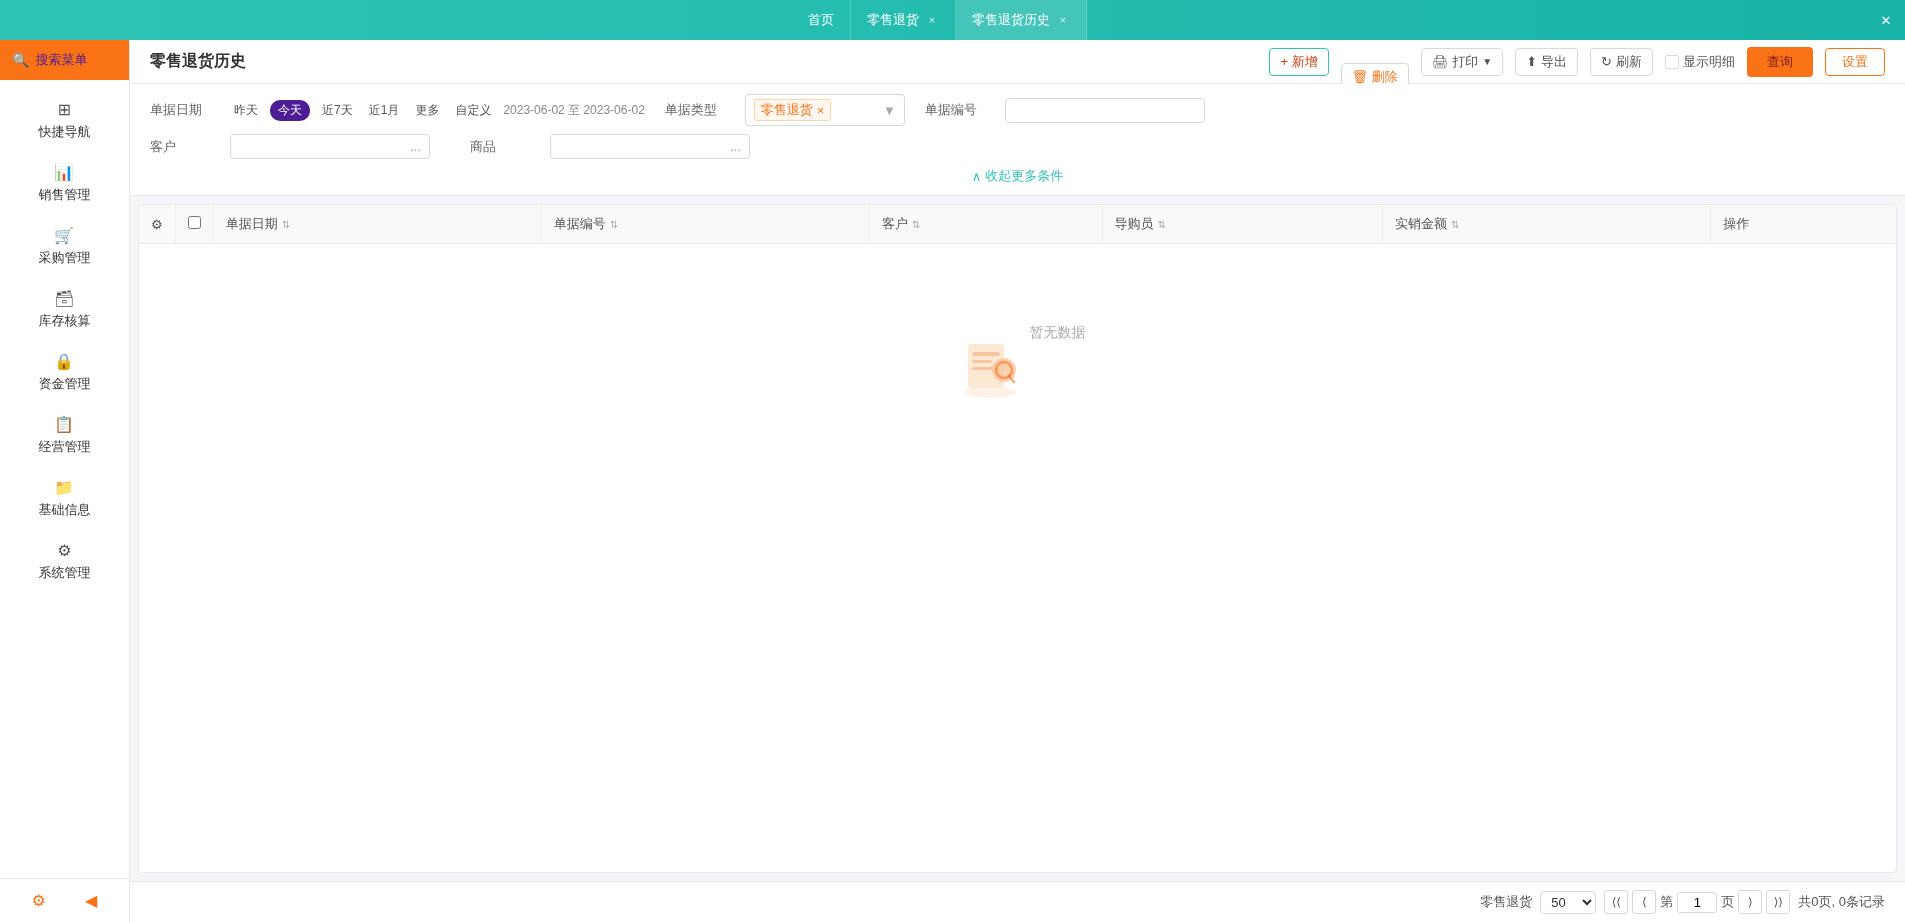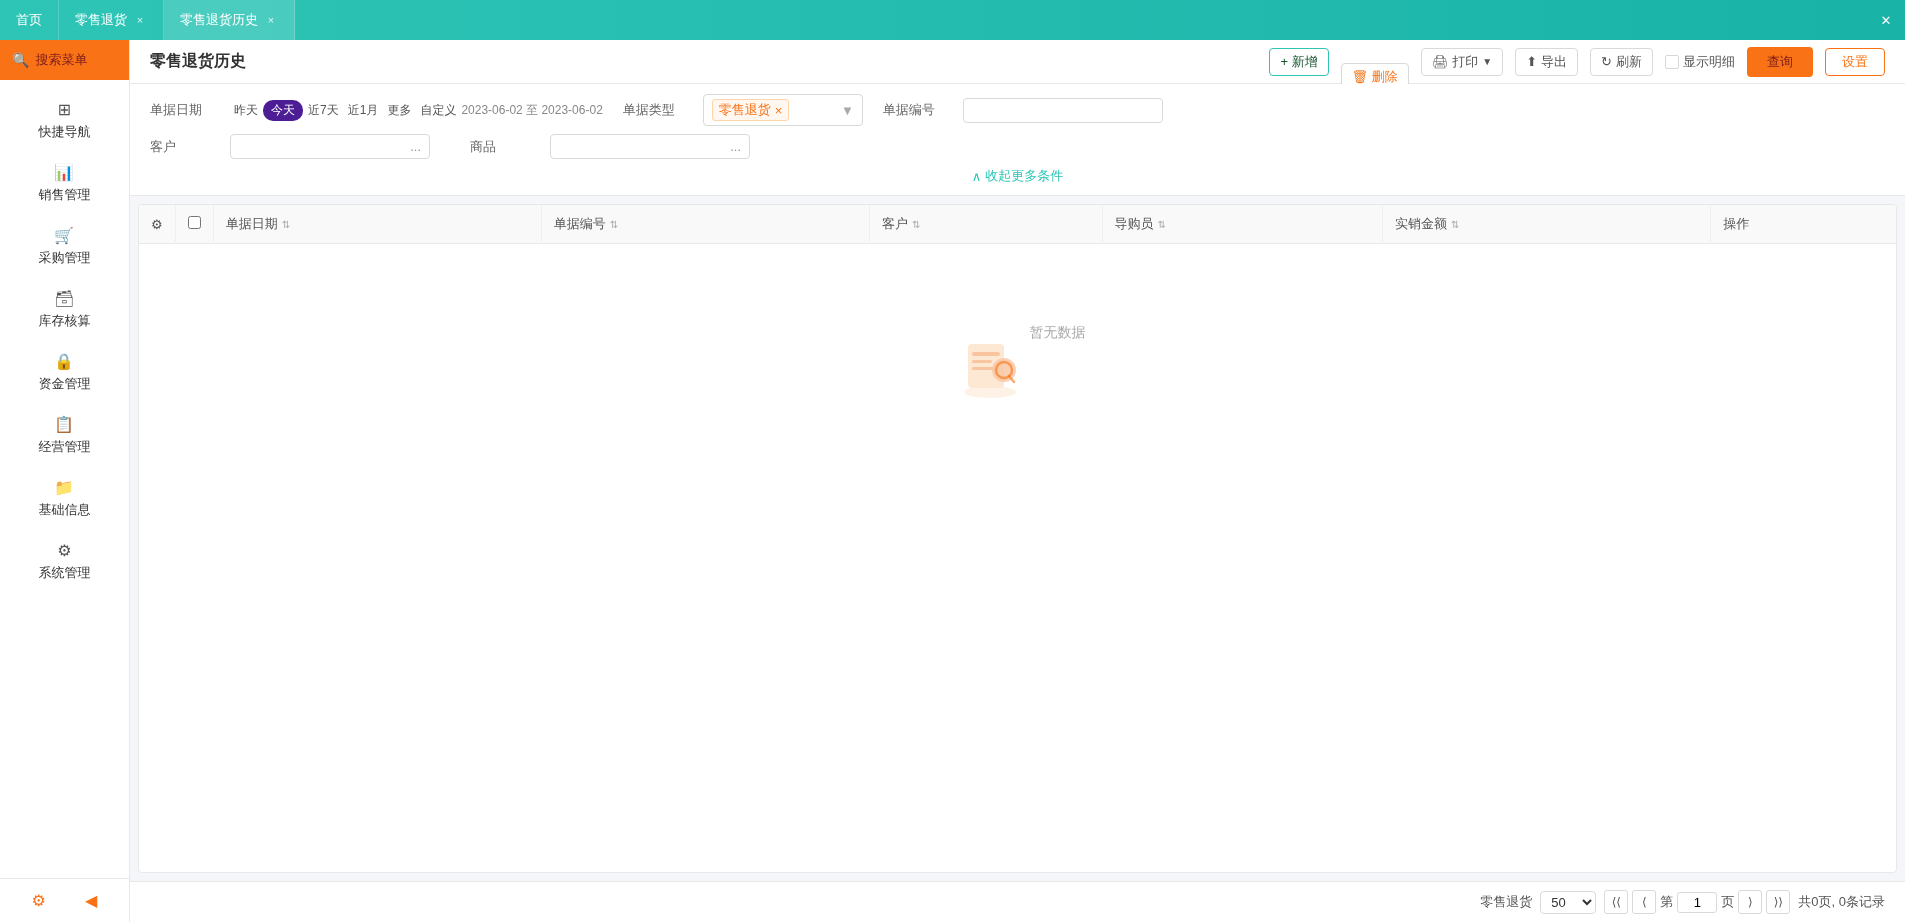--- a/index.html
+++ b/index.html
@@ -12,20 +12,21 @@
       display: flex;
       align-items: center;
       padding: 0 0 0 0;
       flex-shrink: 0;
     }
     .top-bar-tabs {
       display: flex;
       align-items: stretch;
       height: 100%;
       flex: 1;
+      justify-content: center;
     }
     .tab-item {
       display: flex;
       align-items: center;
       padding: 0 16px;
       color: white;
       cursor: pointer;
       font-size: 13px;
       gap: 6px;
       border-right: 1px solid rgba(255,255,255,0.2);
@@ -155,21 +156,21 @@
       align-items: center;
       gap: 4px;
       padding: 4px 10px;
       border: 1px solid #d9d9d9;
       border-radius: 4px;
       background: white;
       cursor: pointer;
       color: #555;
       font-size: 13px;
     }
-    .action-btn.new { color: #14532d; border-color: #2ec5b6; }
+    .action-btn.new { color: #c2410c; border-color: #2ec5b6; }
     .action-btn.del { color: #f97316; margin-top: 31px; }
     .btn-query {
       background: #f97316;
       color: #7f1d1d;
       border: none;
       border-radius: 4px;
       padding: 6px 20px;
       cursor: pointer;
       font-size: 13px;
     }
@@ -211,21 +212,21 @@
       margin-bottom: 8px;
     }
     .filter-label {
       color: #666;
       white-space: nowrap;
       min-width: 60px;
     }
     .filter-date-shortcuts {
       display: flex;
       align-items: center;
-      gap: 1px;
+      gap: 8px;
     }
     .date-shortcut {
       cursor: pointer;
       color: #555;
       padding: 2px 4px;
       border-radius: 3px;
       font-size: 12px;
     }
     .date-shortcut.active {
       background: #4c1d95;
@@ -409,21 +410,21 @@
   <div class="top-bar-right">
     <div class="window-btn">✕</div>
   </div>
 </div>
 
 <div class="main-layout">
 
   <div class="sidebar">
     <div class="sidebar-search">
       <span style="color:white;font-size:14px;">🔍</span>
-      <span style="color:#7f1d1d;font-size:13px;">搜索菜单</span>
+      <span style="color:#4c1d95;font-size:13px;">搜索菜单</span>
     </div>
     <div class="sidebar-menu">
       <div class="sidebar-item">
         <span class="sidebar-icon">⊞</span>
         <span>快捷导航</span>
       </div>
       <div class="sidebar-item">
         <span class="sidebar-icon">📊</span>
         <span>销售管理</span>
       </div>

